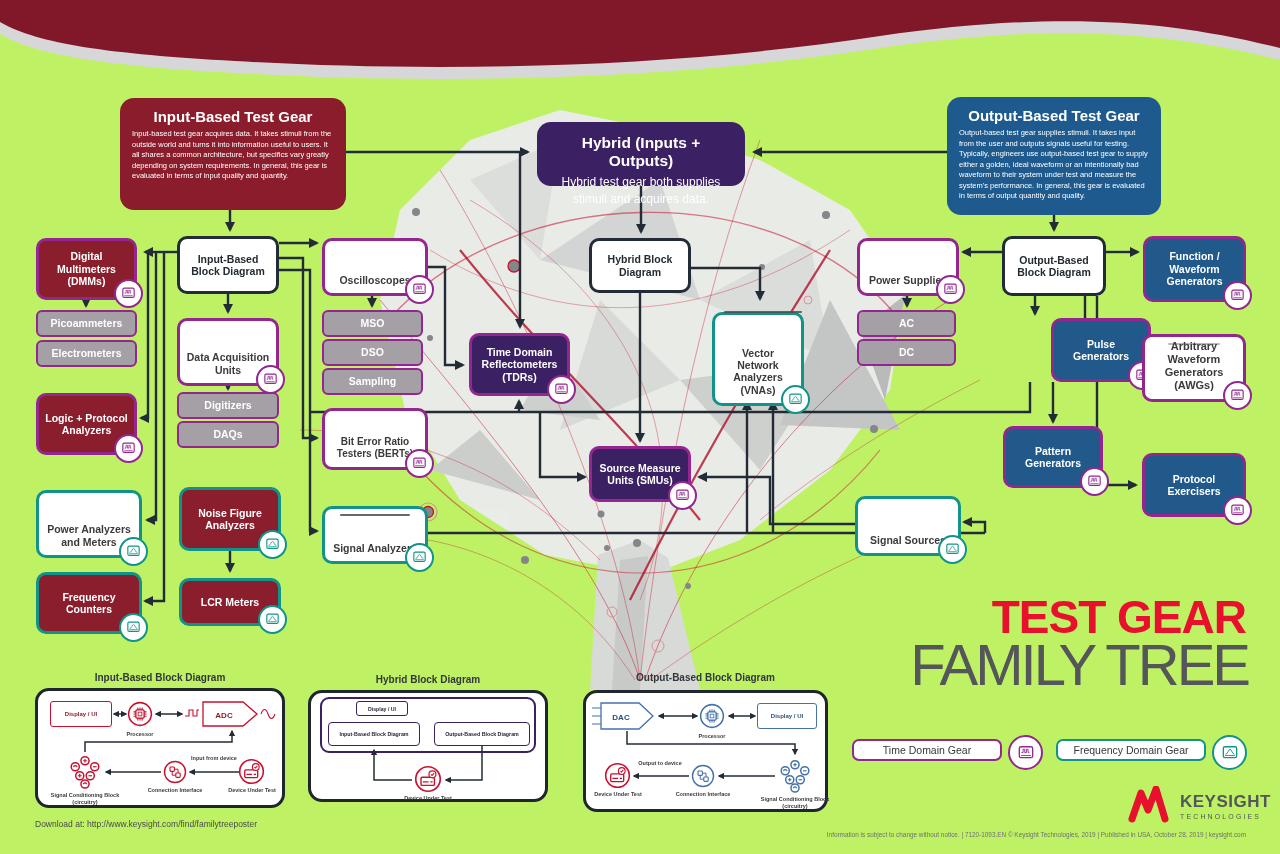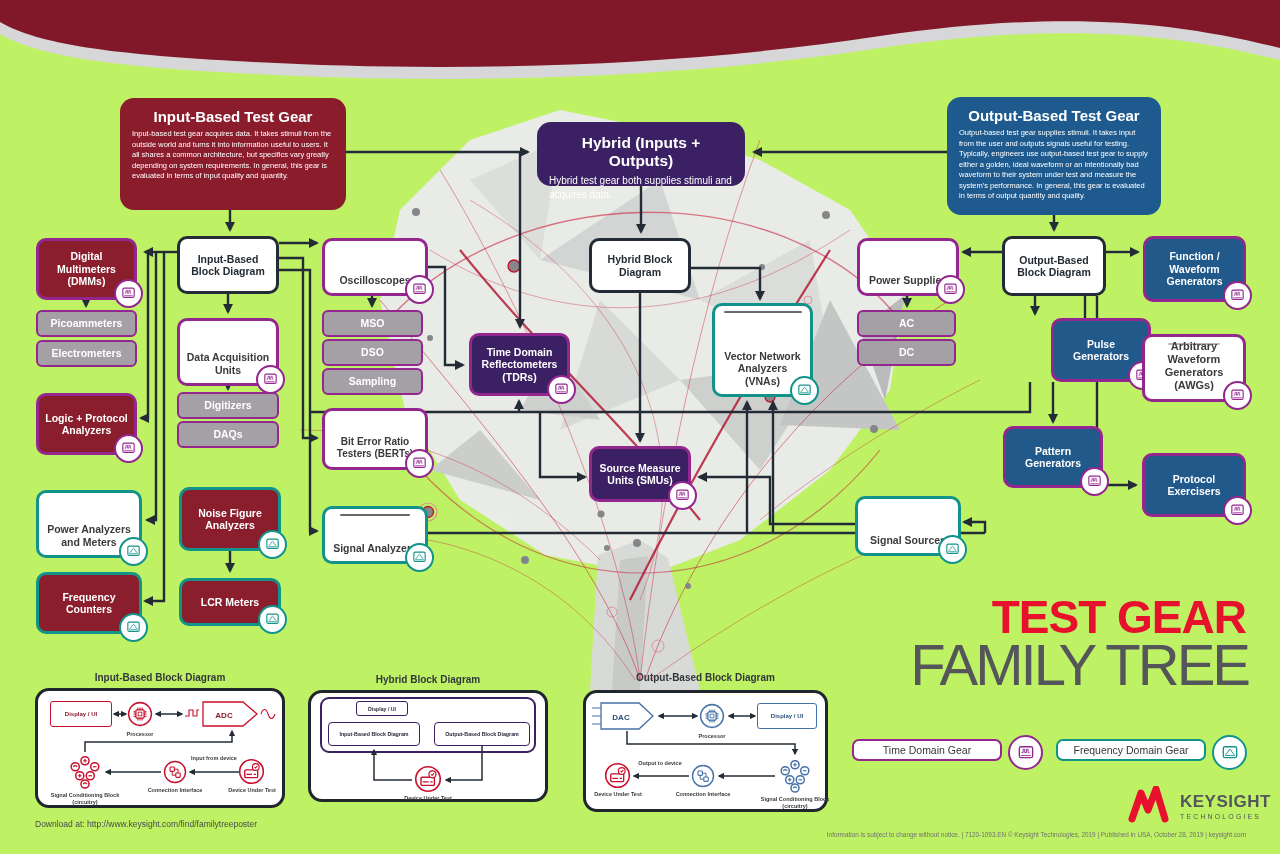--- a/index.html
+++ b/index.html
@@ -23,21 +23,21 @@
   .bp{border:2px solid #93268F;color:#93268F;}
   .bt{border:2px solid #12938A;color:#12938A;}
   
   .gear{position:absolute;box-sizing:border-box;border-radius:14px;color:#fff;padding:8px 12px;}
   .gear h2{margin:2px 0 4px 0;font-size:15px;text-align:center;}
   .gear p{margin:0;font-size:7.5px;line-height:1.4;text-align:left;}
   .gMaroon{background:#8A1C2C;}
   .gBlue{background:#1E5A8D;}
   .gPurple{background:#3B2064;text-align:center;}
   .gPurple h2{font-size:15.5px;margin-top:4px;}
-  .gPurple p{text-align:left;font-size:10px;}
+  .gPurple p{text-align:center;font-size:12px;}
   
   .mdTitle{position:absolute;font-size:10px;font-weight:bold;color:#33363b;text-align:center;}
   .mdBox{position:absolute;box-sizing:border-box;background:#fff;border:3px solid #20262e;border-radius:14px;}
   .mdInner{position:absolute;box-sizing:border-box;border:2px solid #3B2064;border-radius:9px;}
   .mdRect{position:absolute;box-sizing:border-box;background:#fff;display:flex;align-items:center;justify-content:center;font-weight:bold;text-align:center;}
   .mdLbl{position:absolute;font-size:5.5px;font-weight:bold;color:#3a3a3a;text-align:center;line-height:1.25;}
   .mdIcon{position:absolute;display:flex;align-items:center;justify-content:center;}
   .red{color:#C8102E;}
   .blu{color:#4472A8;}
   .microtext{position:absolute;background:#4c4c52;opacity:.85;border-radius:1px;}
@@ -295,21 +295,21 @@
       <span>Sampling</span>
     </div>
 <div class="node purpleS" style="left:469px;top:333px;width:101px;height:63px">
       <span>Time Domain Reflectometers (TDRs)</span>
       <span class="badge bp">
         <svg viewBox="0 0 24 24">
           <use href="#sym-time"></use>
         </svg>
       </span>
     </div>
-<div class="node whiteT lb" style="left:712px;top:303px;width:101px;height:94px">
+<div class="node whiteT lb" style="left:712px;top:312px;width:92px;height:94px">
       <span>Vector Network Analyzers (VNAs)</span>
       <span class="badge bt">
         <svg viewBox="0 0 24 24">
           <use href="#sym-freq"></use>
         </svg>
       </span>
     </div>
 <div class="node grayB" style="left:857px;top:310px;width:99px;height:27px">
       <span>AC</span>
     </div>

